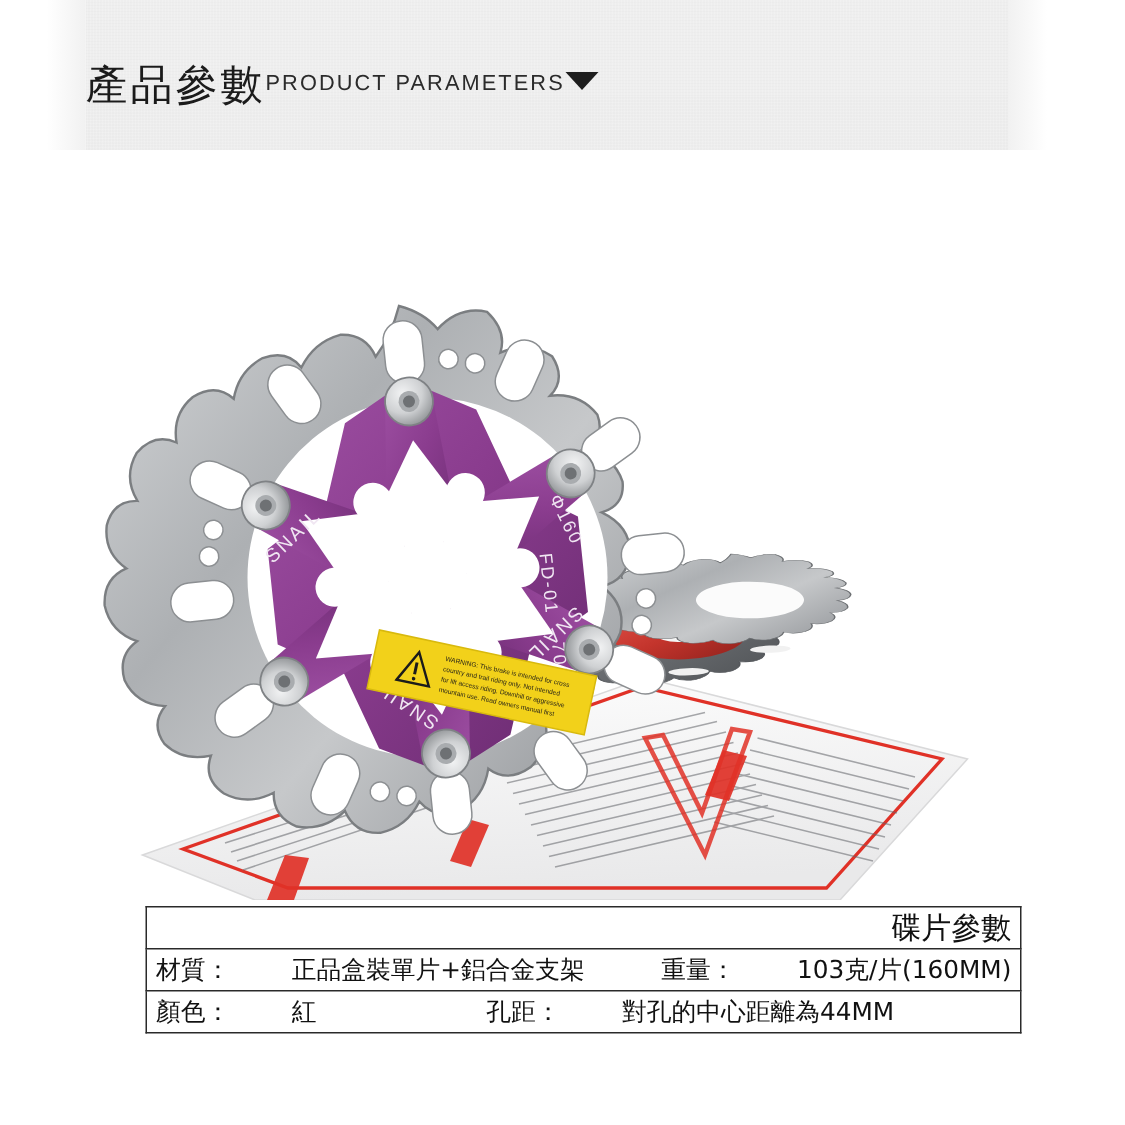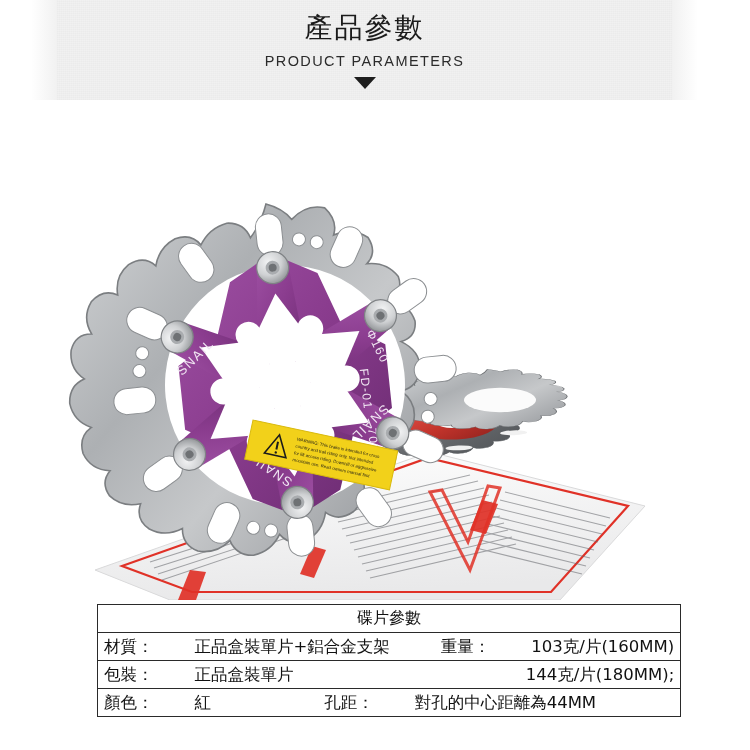--- a/index.html
+++ b/index.html
@@ -20,21 +20,21 @@
       #f1f1f1;
   }
   .header-band::before, .header-band::after {
     content: ""; position: absolute; top: 0; width: 26px; height: 100px;
   }
   .header-band::before { left: -26px; background: linear-gradient(90deg, #ffffff 0%, #f1f1f1 100%); }
   .header-band::after  { right: -26px; background: linear-gradient(90deg, #f1f1f1 0%, #ffffff 100%); }
 
   .header-inner {
     position: absolute; left: 0; top: 0; width: 615px; height: 100px;
-    display: flex; flex-direction: column; align-items: center; z-index: 3;
+    display: flex; align-items: center; z-index: 3;
   }
   .title-cn {
     font-size: 28px; line-height: 1; color: #1b1b1b; letter-spacing: 2px;
     margin-top: 14px; font-weight: 400;
     font-family: "DejaVu Sans", "Liberation Sans", sans-serif;
   }
   .title-en {
     font-size: 14.5px; color: #2b2b2b; letter-spacing: 1.4px;
     margin-top: 11px; font-weight: 400;
     font-family: "Liberation Sans", sans-serif;
@@ -60,21 +60,21 @@
     width: 556px; border-collapse: collapse;
     background: #fff;
   }
   .spec-table td {
     border: 1px solid #2a2a2a;
     height: 28px; padding: 0 6px;
     font-size: 16.5px; color: #111;
     font-family: "DejaVu Sans", "Liberation Sans", sans-serif;
     white-space: nowrap; vertical-align: middle;
   }
-  .spec-table td.head { text-align: center; font-size: 16px; }
+  .spec-table td.head { text-align: right; font-size: 20px; }
   .cellflex { display: flex; align-items: center; width: 100%; gap: 35px; }
   .lab { flex: none; }
   .val { flex: none; }
   .spacer { flex: 1 1 auto; }
   .pad-l { padding-left: 6px; }
   .pad-l2 { padding-left: 16px; text-align: right; }
   .right { margin-left: auto; }
 </style>
 </head>
 <body>
@@ -400,29 +400,20 @@
             <span class="lab">材質：</span>
             <span class="val pad-l">正品盒裝單片+鋁合金支架</span>
             <span class="lab pad-l2">重量：</span>
             <span class="val pad-l">103克/片(160MM)</span>
           </span>
         </td>
       </tr>
       <tr>
         <td>
           <span class="cellflex">
-            <span class="lab">包裝：</span>
-            <span class="val pad-l">正品盒裝單片</span>
-            <span class="val right">144克/片(180MM);</span>
-          </span>
-        </td>
-      </tr>
-      <tr>
-        <td>
-          <span class="cellflex">
             <span class="lab">顏色：</span>
             <span class="val pad-l">紅</span>
             <span class="spacer"></span>
             <span class="lab">孔距：</span>
             <span class="val pad-l">對孔的中心距離為44MM</span>
             <span class="spacer"></span>
           </span>
         </td>
       </tr>
     </tbody>

